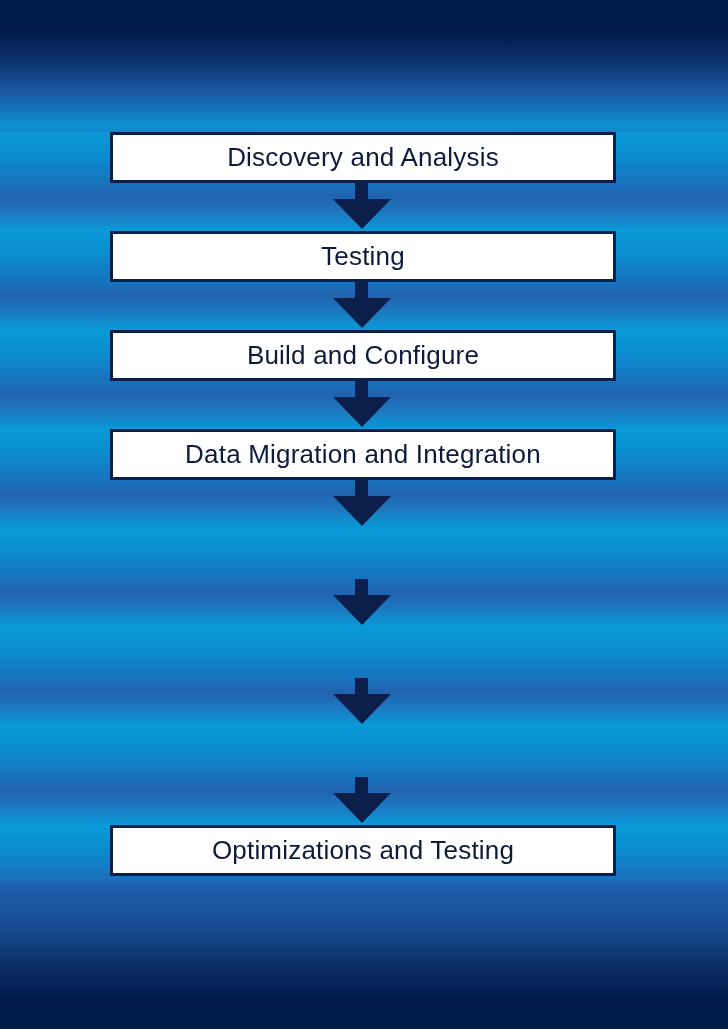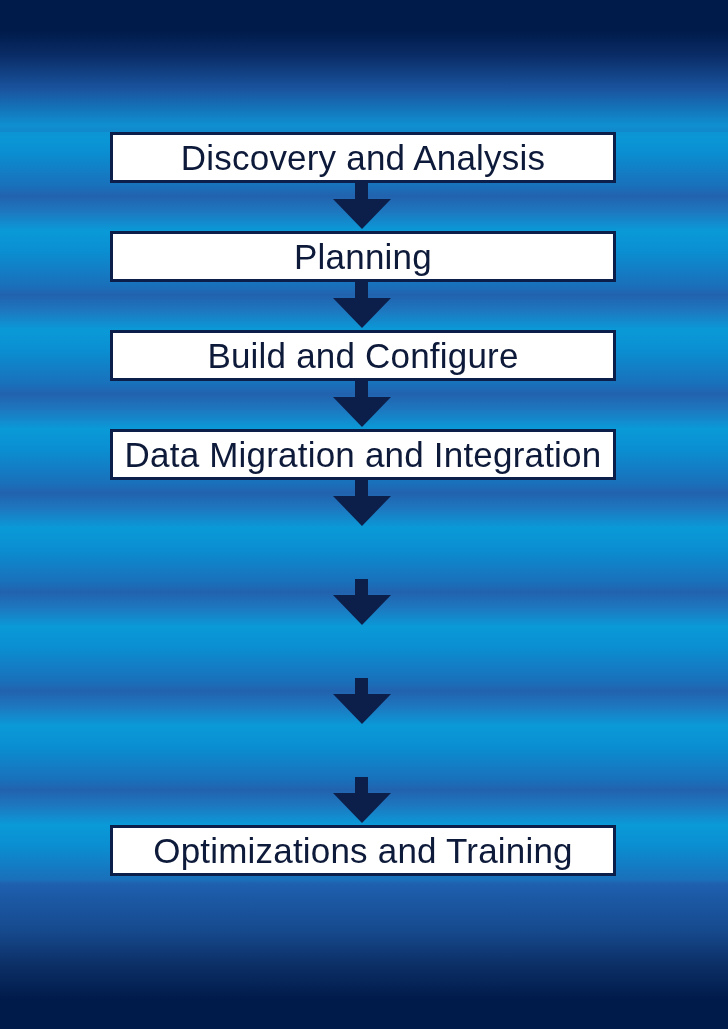--- a/index.html
+++ b/index.html
@@ -13,40 +13,40 @@
         #1e5fae 885px, #164a8e 930px, #0c2f66 965px, #001a4a 1000px, #001a4a 1029px),
       repeating-linear-gradient(to bottom,
         #0a9ad8 0px, #0a8fd2 20px, #1a6fba 55px, #2262ae 64px, #1d78c0 80px, #0a9ad8 99px);
     background-position: 0 0, 0 132px;
   }
   .flow { position: absolute; left: 0; top: 0; width: 728px; height: 1029px; }
   .step {
     position: absolute; left: 110px; width: 500px; height: 45px;
     background: #ffffff; border: 3px solid #0c1f4a;
     display: flex; align-items: center; justify-content: center;
-    color: #0e1a3a; font-size: 35px; letter-spacing: 0.2px;
+    color: #0e1a3a; font-size: 26px; letter-spacing: 0.2px;
     box-sizing: content-box;
   }
   .arrow { position: absolute; left: 332px; width: 60px; height: 48px; }
 </style>
 </head>
 <body>
 
 <div class="flow">
 
   <div class="step" style="top:132px">
     <span>Discovery and Analysis</span>
   </div>
   <svg class="arrow" style="top:183px" viewBox="0 0 60 48">
     <rect x="23" y="0" width="13" height="17" fill="#0c1f4a"></rect>
     <polygon points="1,16 59,16 30,46" fill="#0c1f4a"></polygon>
   </svg>
 
   <div class="step" style="top:231px">
-    <span>Planning</span>
+    <span>Testing</span>
   </div>
   <svg class="arrow" style="top:282px" viewBox="0 0 60 48">
     <rect x="23" y="0" width="13" height="17" fill="#0c1f4a"></rect>
     <polygon points="1,16 59,16 30,46" fill="#0c1f4a"></polygon>
   </svg>
 
   <div class="step" style="top:330px">
     <span>Build and Configure</span>
   </div>
   <svg class="arrow" style="top:381px" viewBox="0 0 60 48">
@@ -71,16 +71,16 @@
     <rect x="23" y="0" width="13" height="17" fill="#0c1f4a"></rect>
     <polygon points="1,16 59,16 30,46" fill="#0c1f4a"></polygon>
   </svg>
 
   <svg class="arrow" style="top:777px" viewBox="0 0 60 48">
     <rect x="23" y="0" width="13" height="17" fill="#0c1f4a"></rect>
     <polygon points="1,16 59,16 30,46" fill="#0c1f4a"></polygon>
   </svg>
 
   <div class="step" style="top:825px">
-    <span>Optimizations and Training</span>
+    <span>Optimizations and Testing</span>
   </div>
 
 </div>
 
 </body></html>

